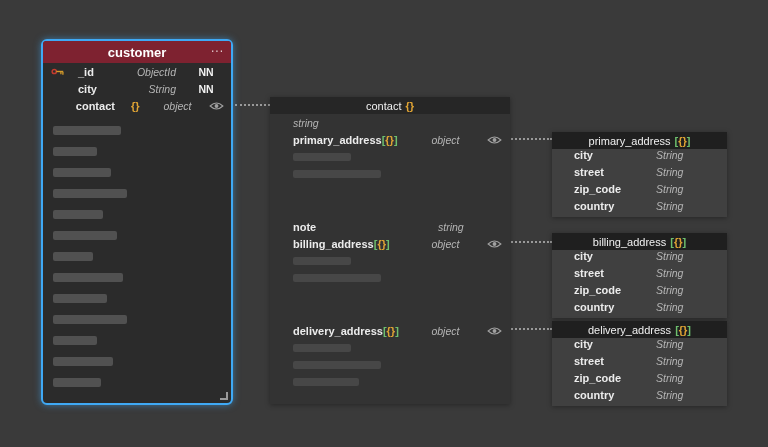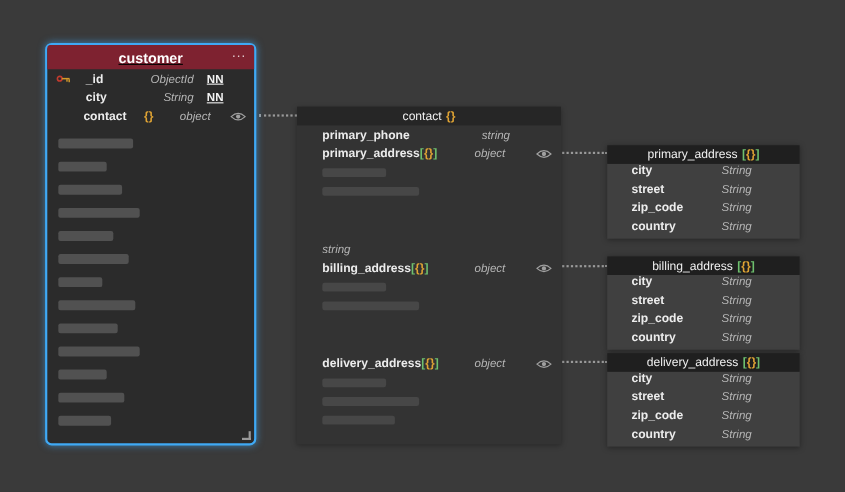--- a/index.html
+++ b/index.html
@@ -19,37 +19,37 @@
   #conn-delivery { left: 508px; top: 328px; width: 44px; }
 
   
   #customer {
     position: absolute; left: 41px; top: 39px; width: 192px; height: 366px;
     background: #2b2b2b; border: 2px solid #3fa9f5; border-radius: 6px;
     box-shadow: 0 0 7px rgba(63,169,245,.55);
   }
   .c-hdr {
     height: 22px; background: #7e2230; border-radius: 3px 3px 0 0;
-    display: flex; align-items: center; justify-content: center; position: relative; text-decoration: underline;
+    display: flex; align-items: center; justify-content: center; position: relative;
   }
   .c-hdr .ttl { color: #ffffff; font-weight: bold; font-size: 13px; }
   .c-hdr .menu { position: absolute; right: 7px; top: 0px; color: #e3cdd1; font-size: 12px; letter-spacing: 1px; cursor: pointer; }
 
   .frow {
     display: flex; align-items: center; height: 17px;
     padding: 0 7px 0 8px; font-size: 11px; color: #ececec; gap: 12px;
   }
   .frow .ki { width: 15px; display: flex; align-items: center; }
   .frow .nm { font-weight: 600; }
   .badge-obj { color: #e0a434; font-weight: 600; }
   .badge-arr { color: #6ec06e; font-weight: 600; }
   .frow .nm-badge { margin-left: 4px; }
   .sp { flex: 1; }
   .tp { font-style: italic; color: #b5b5b5; font-size: 10.5px; }
-  .nncol { width: 36px; text-align: left; font-weight: bold; font-size: 10.5px; color: #f2f2f2; text-decoration: underline; }
+  .nncol { width: 36px; text-align: center; font-weight: bold; font-size: 10.5px; color: #f2f2f2; }
   .eyecol { width: 24px; display: flex; justify-content: flex-end; align-items: center; cursor: pointer; }
 
   .skel { height: 9px; background: #515151; border-radius: 2px; margin: 12px 0 0 10px; }
   .resize {
     position: absolute; right: 3px; bottom: 3px; width: 8px; height: 8px;
     border-right: 2px solid #9a9a9a; border-bottom: 2px solid #9a9a9a; cursor: nwse-resize;
   }
 
   
   #contact {
@@ -153,23 +153,20 @@
     <div class="resize"></div>
   </div>
 
   <div id="contact">
     <div class="p-hdr">
       <span>contact</span>
       <span class="badge-obj">{}</span>
     </div>
 
     <div class="prow">
-      <span class="nmwrap">
-        <span class="nm">primary_phone</span>
-      </span>
       <span class="tp">string</span>
       <span class="sp"></span>
     </div>
 
     <div class="prow">
       <span class="nmwrap">
         <span class="nm">primary_address</span>
         <span class="badge-arr">[</span>
         <span class="badge-obj">{}</span>
         <span class="badge-arr">]</span>
@@ -186,20 +183,23 @@
 
     <div class="pskelrow">
         <div class="pskel" style="width:58px"></div>
       </div>
     <div class="pskelrow">
         <div class="pskel" style="width:88px"></div>
       </div>
     <div class="spacer36"></div>
 
     <div class="prow">
+      <span class="nmwrap">
+        <span class="nm">note</span>
+      </span>
       <span class="tp">string</span>
       <span class="sp"></span>
     </div>
 
     <div class="prow">
       <span class="nmwrap">
         <span class="nm">billing_address</span>
         <span class="badge-arr">[</span>
         <span class="badge-obj">{}</span>
         <span class="badge-arr">]</span>

